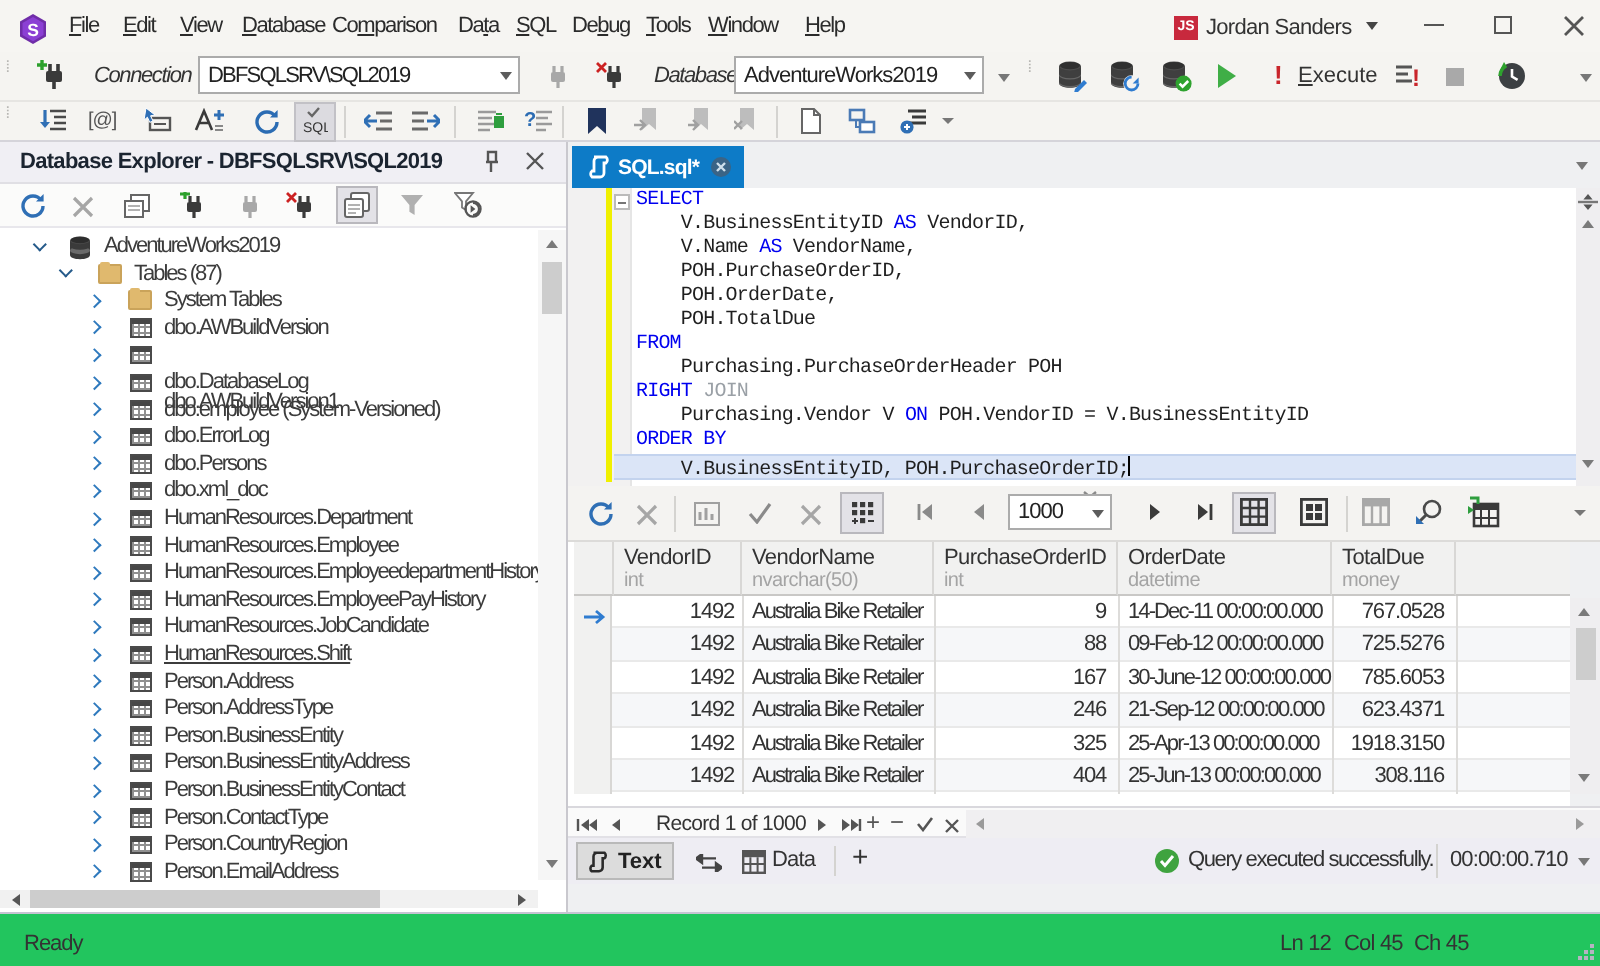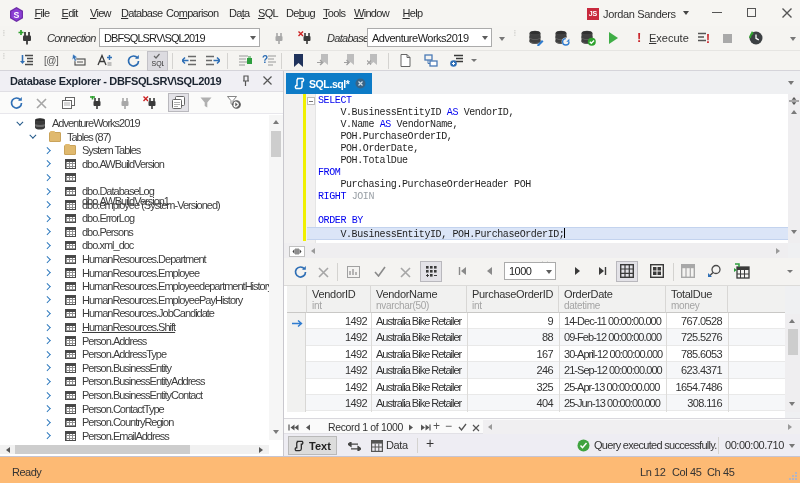--- a/index.html
+++ b/index.html
@@ -57,39 +57,39 @@
 .cl .k { color:#0000f0; }
 .cl .g { color:#9aa0a6; }
 #curline { position:absolute; left:23px; top:133px; width:481px; height:13px; background:#dbe5f7; border-top:1px solid #c3d3ee; border-bottom:1px solid #c3d3ee; }
 #foldbox { position:absolute; left:23px; top:3px; width:8px; height:8px; background:#fff; border:1px solid #bbb; }
 #foldbox:before { content:""; position:absolute; left:1px; top:3px; width:4px; height:1px; background:#777; }
 
 #editor-hsb { position:absolute; left:0; top:172px; width:504px; height:15px; background:#efeef0; }
 #editor-vsb { position:absolute; left:504px; top:23px; width:12px; height:149px; background:#efeef0; }
 
 
-#results { position:absolute; left:0; top:187px; width:516px; height:199px;text-align:right; }
+#results { position:absolute; left:0; top:172px; width:516px; height:199px;text-align:right; }
 #res-toolbar { position:absolute; left:0; top:0; width:100%; height:28px; background:#f4f3f1; border-bottom:1px solid #dcdbd9; }
 #grid { position:absolute; left:0; top:28px; width:501px; height:132px; background:#fff; }
 .gh { position:absolute; top:0; height:27px; background:#f1f1f0; border-right:1px solid #d8d7d5; border-bottom:1px solid #c9c8c6; }
 .gh .n { position:absolute; left:5px; top:2px; color:#333; letter-spacing:-0.3px; }
 .gh .ty { position:absolute; left:5px; top:14px; color:#a4a4a4; font-size:10px; letter-spacing:-0.3px; }
 .gr { position:absolute; left:22px; width:479px; height:16.4px; border-bottom:1px solid #e9e9e9; white-space:nowrap; }
 .gr.alt { background:#f6f7f9; }
 .gc { position:absolute; top:2px; font-size:11px; letter-spacing:-0.6px; }
 .gc.vn { letter-spacing:-1px; }
 .gc.od { letter-spacing:-0.95px; }
 .gv { position:absolute; top:0; bottom:0; width:1px; background:#dddcda; }
 #rowsel { position:absolute; left:3px; top:27px; width:19px; height:99px; background:#f1f1f0; border-right:1px solid #d8d7d5; }
 #res-nav { position:absolute; left:0; top:160px; width:516px; height:16px; background:#fafafa; border-top:1px solid #d9d8dd; border-bottom:1px solid #e2e1e6; font-size:10.5px; color:#333; }
 #res-tabs { position:absolute; left:0; top:176px; width:516px; height:23px; background:#eeedf3; }
 #texttab { position:absolute; left:4px; top:2px; width:49px; height:19px; background:#dcdcdc; border:1px solid #b9b9b9; }
 
 
-#statusbar { position:absolute; left:0; top:456px; width:800px; height:27px; background:#fdba74; border-top:1px solid #c5c4d2; color:#333; }
+#statusbar { position:absolute; left:0; top:456px; width:800px; height:27px; background:#22c55e; border-top:1px solid #c5c4d2; color:#333; }
 </style>
 </head>
 <body>
 <div id="app">
 
   <div id="menubar">
     <svg id="logo" viewBox="0 0 24 24">
         <path d="M12 0 L22.4 6 V18 L12 24 L1.6 18 V6 Z" fill="#6f2da8"></path>
         <path d="M12 2.3 L20.4 7.15 V16.85 L12 21.7 L3.6 16.85 V7.15 Z" fill="#8b3fd4"></path>
         <text x="12" y="17.5" font-size="14" font-weight="bold" fill="#fff" text-anchor="middle" font-family="Liberation Sans">S</text>
@@ -492,20 +492,21 @@
       <div id="foldbox"></div>
       <div class="cl" style="top:1px;"><span class="k">SELECT</span></div>
       <div class="cl" style="top:13px;">    V.BusinessEntityID <span class="k">AS</span> VendorID,</div>
       <div class="cl" style="top:25px;">    V.Name <span class="k">AS</span> VendorName,</div>
       <div class="cl" style="top:37px;">    POH.PurchaseOrderID,</div>
       <div class="cl" style="top:49px;">    POH.OrderDate,</div>
       <div class="cl" style="top:61px;">    POH.TotalDue</div>
       <div class="cl" style="top:73px;"><span class="k">FROM</span></div>
       <div class="cl" style="top:85px;">    Purchasing.PurchaseOrderHeader POH</div>
       <div class="cl" style="top:97px;"><span class="k">RIGHT</span> <span class="g">JOIN</span></div>
+      <div class="cl" style="top:109px;">    Purchasing.Vendor V <span class="k">ON</span> POH.VendorID = V.BusinessEntityID</div>
       <div class="cl" style="top:121px;"><span class="k">ORDER</span> <span class="k">BY</span></div>
       <div class="cl" style="top:134px;">    V.BusinessEntityID, POH.PurchaseOrderID;<span style="display:inline-block; width:1px; height:10px; background:#000; vertical-align:-1px;"></span></div>
     </div>
     <div id="editor-hsb">
       <span class="abs" style="left:5px; top:3px; width:16px; height:11px; background:#fff; border:1px solid #c0c0c0;"></span>
       <svg class="abs" style="left:8px; top:5px;" width="10" height="7" viewBox="0 0 10 7">
           <path d="M4 0.5 v6 M6 0.5 v6" stroke="#444" stroke-width="1.2"></path>
           <path d="M2.5 1 L0.5 3.5 L2.5 6 z M7.5 1 L9.5 3.5 L7.5 6 z" fill="#444"></path>
         </svg>
       <span class="abs" style="left:27px; top:5px; width:0; height:0; border-top:3.5px solid transparent; border-bottom:3.5px solid transparent; border-right:4px solid #9a9a9a;"></span>
@@ -645,36 +646,36 @@
             <span class="gc" style="right:418px;">1492</span>
             <span class="gc vn" style="left:70px;">Australia Bike Retailer</span>
             <span class="gc" style="right:232px;">88</span>
             <span class="gc od" style="left:258px;">09-Feb-12 00:00:00.000</span>
             <span class="gc" style="right:63px;">725.5276</span>
           </div>
         <div class="gr" style="top:59.8px;">
             <span class="gc" style="right:418px;">1492</span>
             <span class="gc vn" style="left:70px;">Australia Bike Retailer</span>
             <span class="gc" style="right:232px;">167</span>
-            <span class="gc od" style="left:258px;">30-April-12 00:00:00.000</span>
+            <span class="gc od" style="left:258px;">30-June-12 00:00:00.000</span>
             <span class="gc" style="right:63px;">785.6053</span>
           </div>
         <div class="gr alt" style="top:76.2px;">
             <span class="gc" style="right:418px;">1492</span>
             <span class="gc vn" style="left:70px;">Australia Bike Retailer</span>
             <span class="gc" style="right:232px;">246</span>
             <span class="gc od" style="left:258px;">21-Sep-12 00:00:00.000</span>
             <span class="gc" style="right:63px;">623.4371</span>
           </div>
         <div class="gr" style="top:92.6px;">
             <span class="gc" style="right:418px;">1492</span>
             <span class="gc vn" style="left:70px;">Australia Bike Retailer</span>
             <span class="gc" style="right:232px;">325</span>
             <span class="gc od" style="left:258px;">25-Apr-13 00:00:00.000</span>
-            <span class="gc" style="right:63px;">1654.7486</span>
+            <span class="gc" style="right:63px;">1918.3150</span>
           </div>
         <div class="gr alt" style="top:109px;">
             <span class="gc" style="right:418px;">1492</span>
             <span class="gc vn" style="left:70px;">Australia Bike Retailer</span>
             <span class="gc" style="right:232px;">404</span>
             <span class="gc od" style="left:258px;">25-Jun-13 00:00:00.000</span>
             <span class="gc" style="right:63px;">308.116</span>
           </div>
         <div class="gv" style="left:87px; top:27px; height:99px;"></div>
         <div class="gv" style="left:183px; top:27px; height:99px;"></div>

